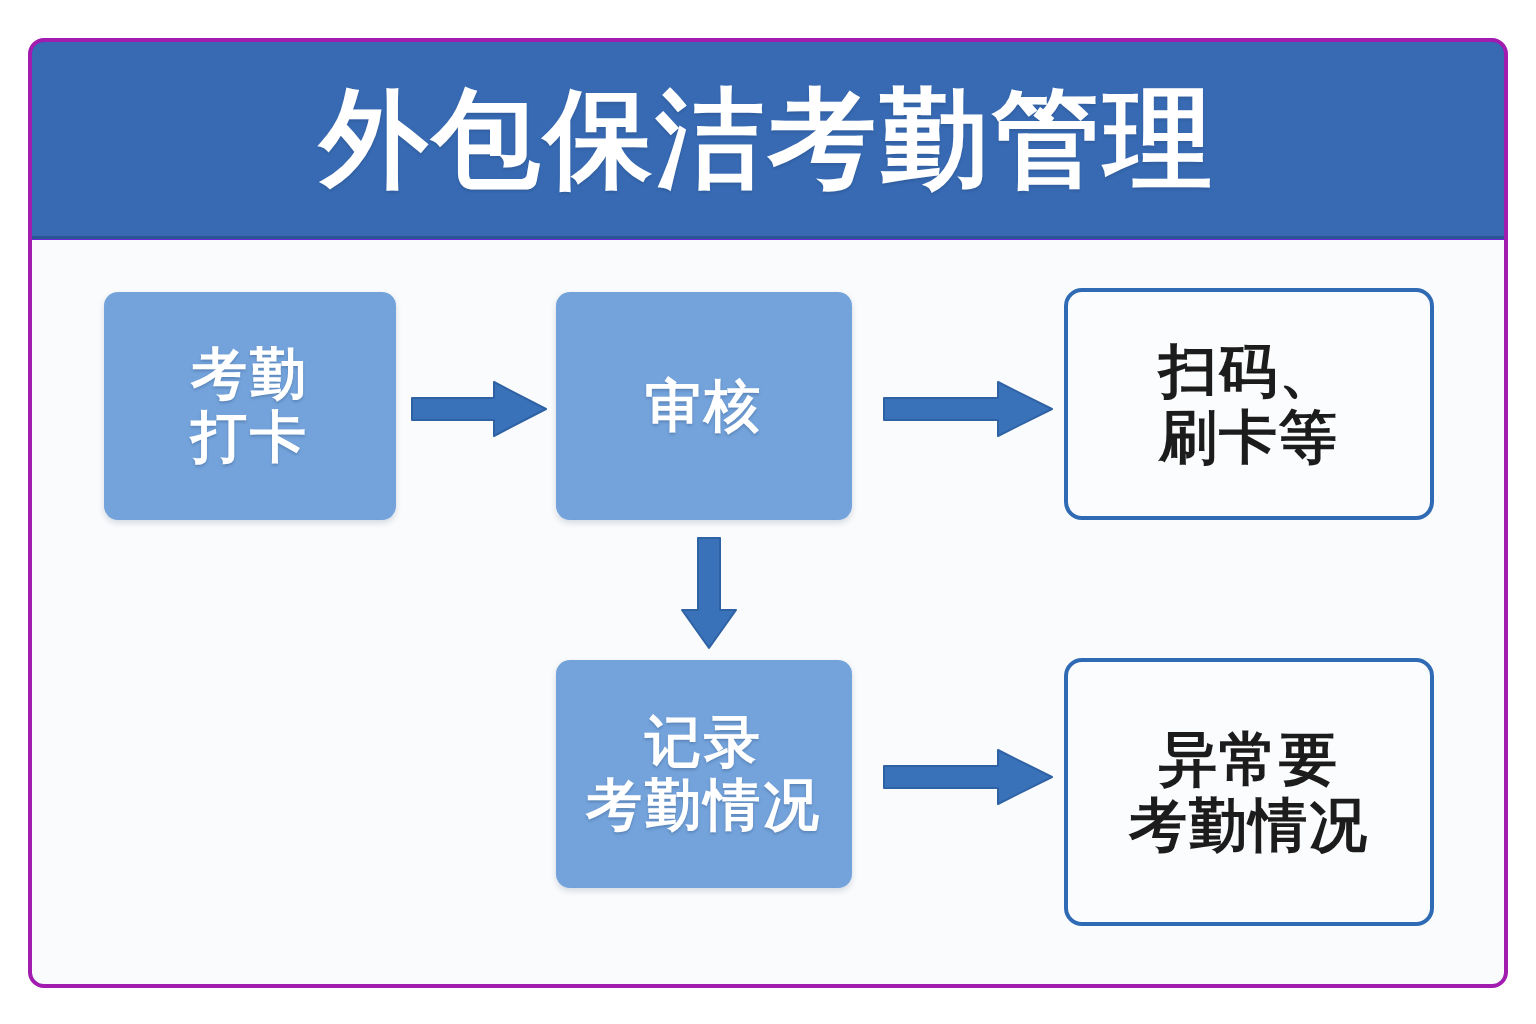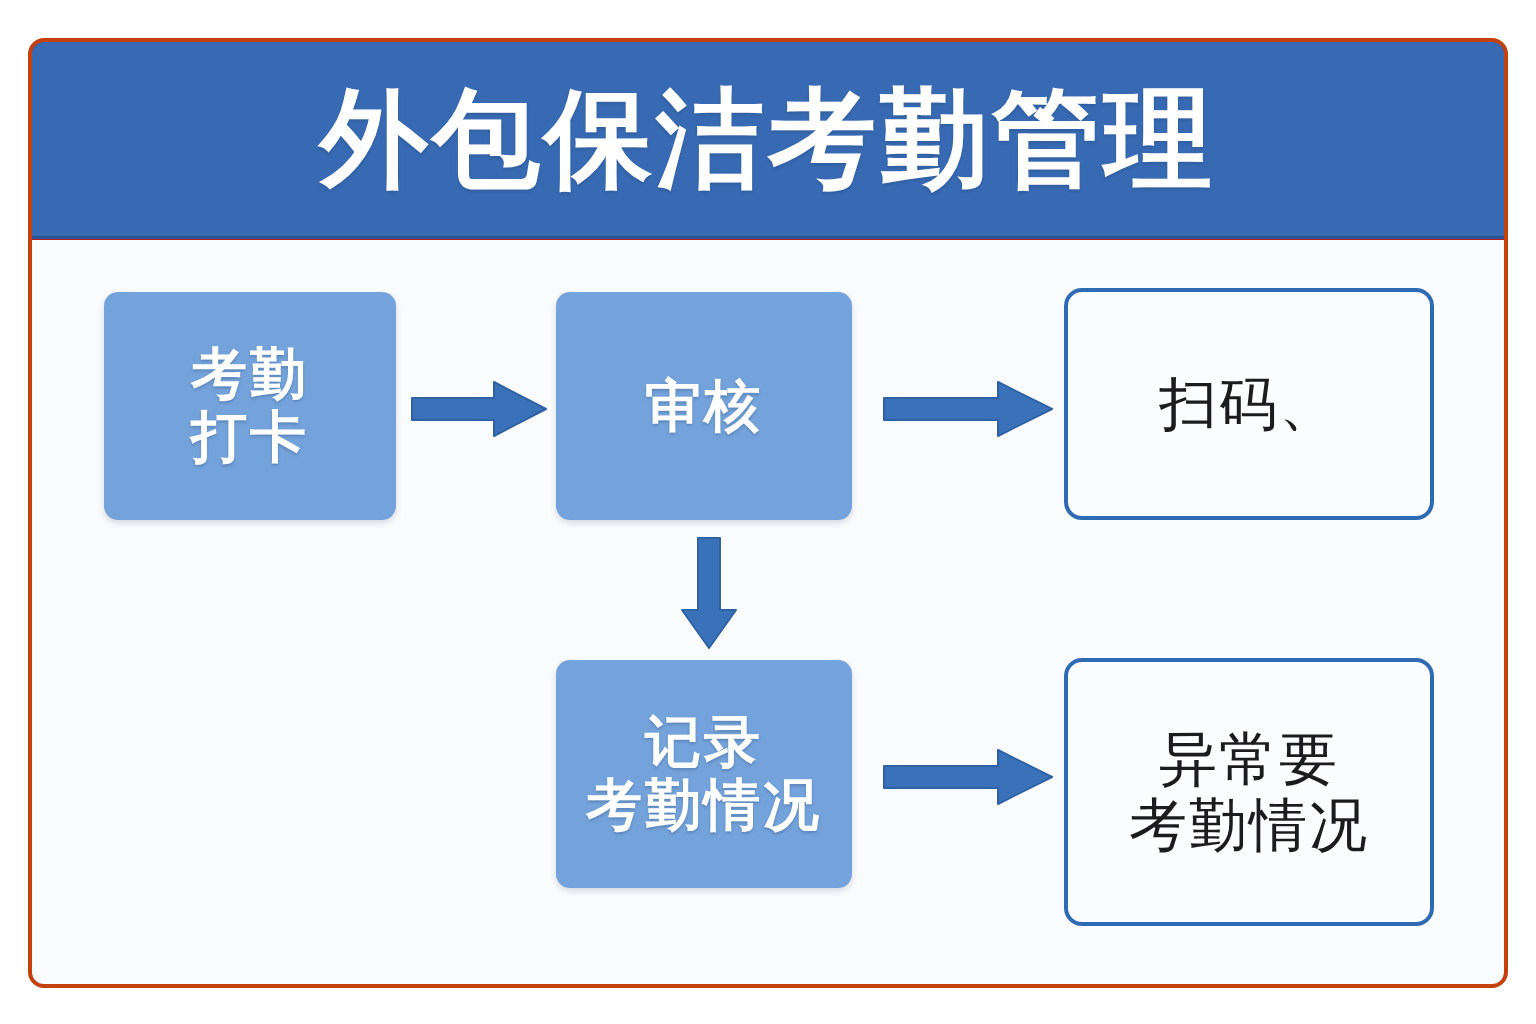--- a/index.html
+++ b/index.html
@@ -22,23 +22,23 @@
   }
 
   
   .card {
     position: absolute;
     left: 28px;
     top: 38px;
     width: 1480px;
     height: 950px;
     box-sizing: border-box;
-    border: 4px solid #c2410c;
+    border: 4px solid #a21caf;
     border-radius: 16px;
-    background: #b91c1c;
+    background: #6d28d9;
     overflow: hidden;
   }
 
   .card-header {
     position: absolute;
     left: -1px;
     top: -1px;
     width: calc(100% + 2px);
     height: 198px;
     background: #376ab3;
@@ -90,21 +90,21 @@
     letter-spacing: 3px;
     text-shadow: 0 2px 3px rgba(30,60,100,0.28);
   }
   .node.outlined {
     background: #fbfcfd;
     border: 4px solid #2f6bb5;
     border-radius: 18px;
   }
   .node.outlined .node-line {
     color: #1c1c1c;
-    font-weight: normal;
+    font-weight: bold;
     font-size: 58px;
     line-height: 1.14;
     letter-spacing: 2px;
   }
 
   
   #node-attendance-punch { left: 72px;  top: 52px;  width: 292px; height: 228px; }
   #node-team-leader-review { left: 524px; top: 52px;  width: 296px; height: 228px; }
   #node-scan-or-swipe     { left: 1032px; top: 48px; width: 370px; height: 232px; }
   #node-record-attendance { left: 524px; top: 420px; width: 296px; height: 228px; text-align: center; }
@@ -150,20 +150,21 @@
       </div>
 
       <div class="arrow" id="arrow-review-to-scan">
         <svg width="180" height="62" viewBox="0 0 180 62">
           <path d="M6,20 L120,20 L120,4 L174,31 L120,58 L120,42 L6,42 Z" fill="#3a72ba" stroke="#2f62a4" stroke-width="2" stroke-linejoin="round"></path>
         </svg>
       </div>
 
       <div class="node outlined" id="node-scan-or-swipe">
         <div class="node-line">扫码、</div>
+        <div class="node-line">刷卡等</div>
       </div>
 
       <div class="arrow" id="arrow-review-to-record">
         <svg width="62" height="118" viewBox="0 0 62 118">
           <path d="M20,4 L42,4 L42,76 L58,76 L31,114 L4,76 L20,76 Z" fill="#3a72ba" stroke="#2f62a4" stroke-width="2" stroke-linejoin="round"></path>
         </svg>
       </div>
 
       <div class="node filled" id="node-record-attendance">
         <div class="node-line">记录</div>

